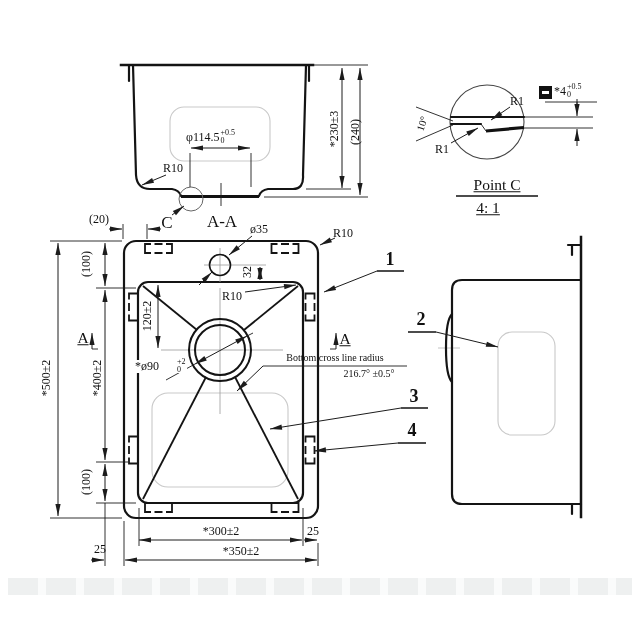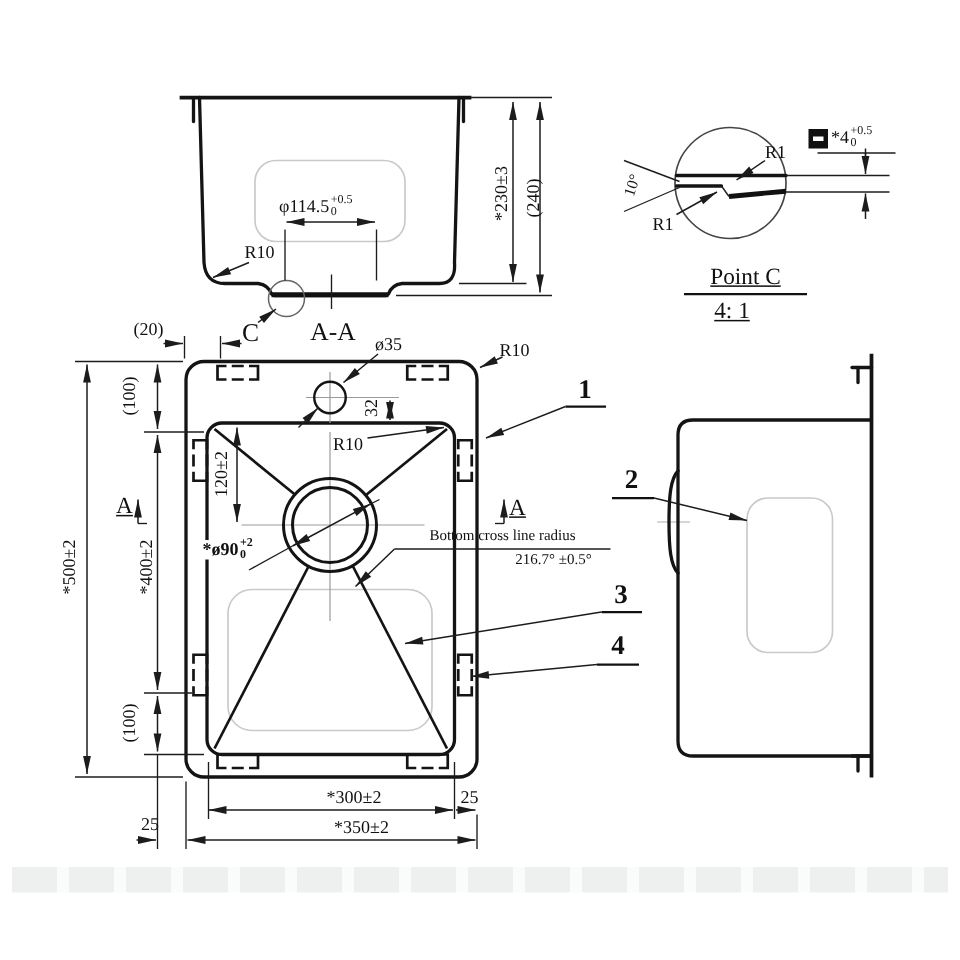--- a/index.html
+++ b/index.html
@@ -23,21 +23,21 @@
   .big{font-size:17px;}
   .mid{font-size:15.5px;text-decoration:underline;}
   .n{font-size:10px;}
   .co{font-size:18px;font-weight:bold;}
   .comp{position:absolute;display:flex;align-items:flex-start;font-size:12px;color:#111;
         white-space:nowrap;line-height:1;transform:none;}
   .stk{display:inline-flex;flex-direction:column;font-size:8px;line-height:7.5px;
        margin-left:1px;margin-top:-2px;}
   .bg{background:#fff;padding:0 1px;}
   .ang{transform:translate(-50%,-50%) rotate(-72deg);font-size:10.5px;}
-  .sb{font-weight:700;}
+  .sb{font-weight:400;gap:17px;}
   .band{position:absolute;left:8px;top:578px;width:624px;height:17px;
         background:repeating-linear-gradient(90deg,#eef0f0 0 30px,#fafbfb 30px 38px);}
 </style>
 </head>
 <body>
 
 <div id="stage">
 
 <svg width="640" height="640" viewBox="0 0 640 640">
   <defs>
@@ -235,21 +235,21 @@
 </div>
 <span class="t n" style="left:335px;top:358px">Bottom cross line radius</span>
 <span class="t n" style="left:369px;top:374px">216.7° ±0.5°</span>
 <span class="t" style="left:99px;top:219px">(20)</span>
 <span class="t v" style="left:86px;top:264px">(100)</span>
 <span class="t v" style="left:97px;top:378px">*400±2</span>
 <span class="t v" style="left:86px;top:482px">(100)</span>
 <span class="t v" style="left:46px;top:378px">*500±2</span>
 <span class="t mid" style="left:83px;top:338px">A</span>
 <span class="t mid" style="left:345px;top:339px">A</span>
-<span class="t" style="left:236px;top:531px">*300±2</span>
+<span class="t" style="left:221px;top:531px">*300±2</span>
 <span class="t" style="left:313px;top:531px">25</span>
 <span class="t" style="left:241px;top:551px">*350±2</span>
 <span class="t" style="left:100px;top:549px">25</span>
 
 <span class="t co" style="left:390px;top:259px">1</span>
 <span class="t co" style="left:421px;top:319px">2</span>
 <span class="t co" style="left:414px;top:396px">3</span>
 <span class="t co" style="left:412px;top:430px">4</span>
 
 <div class="band"></div>

